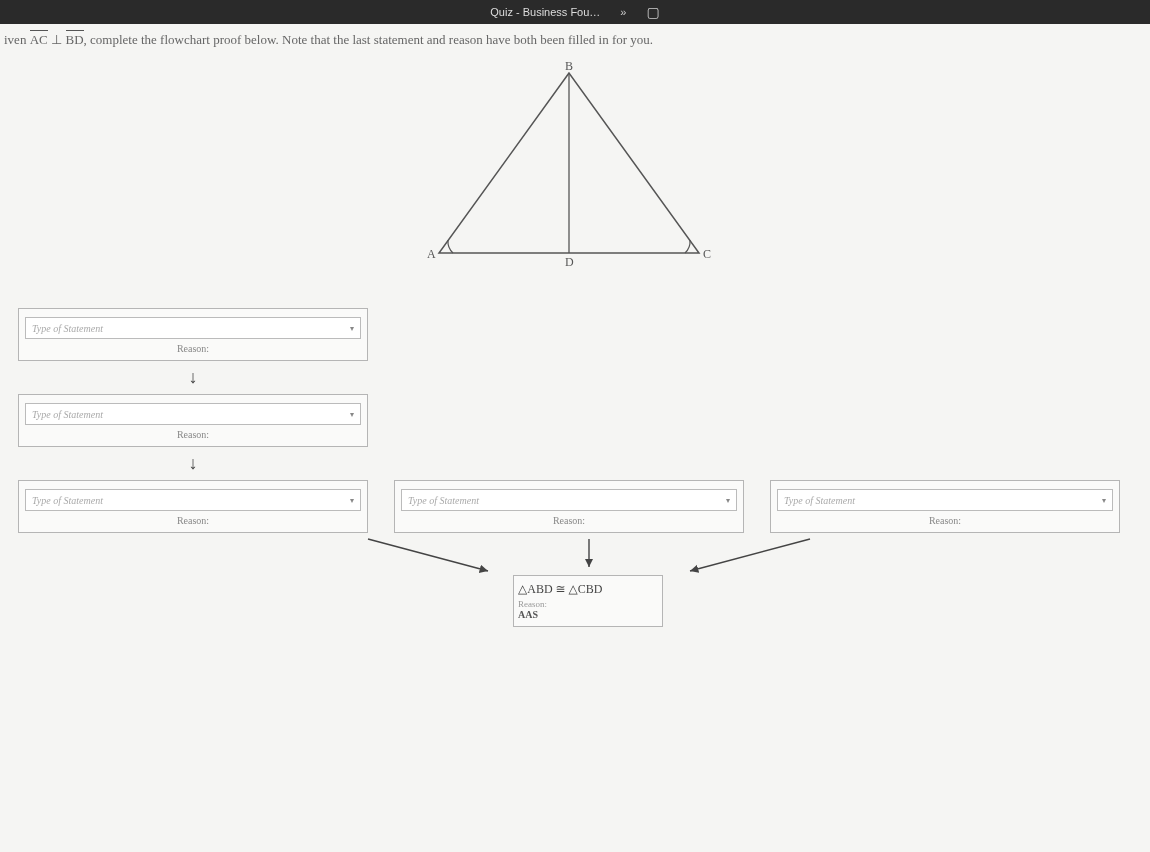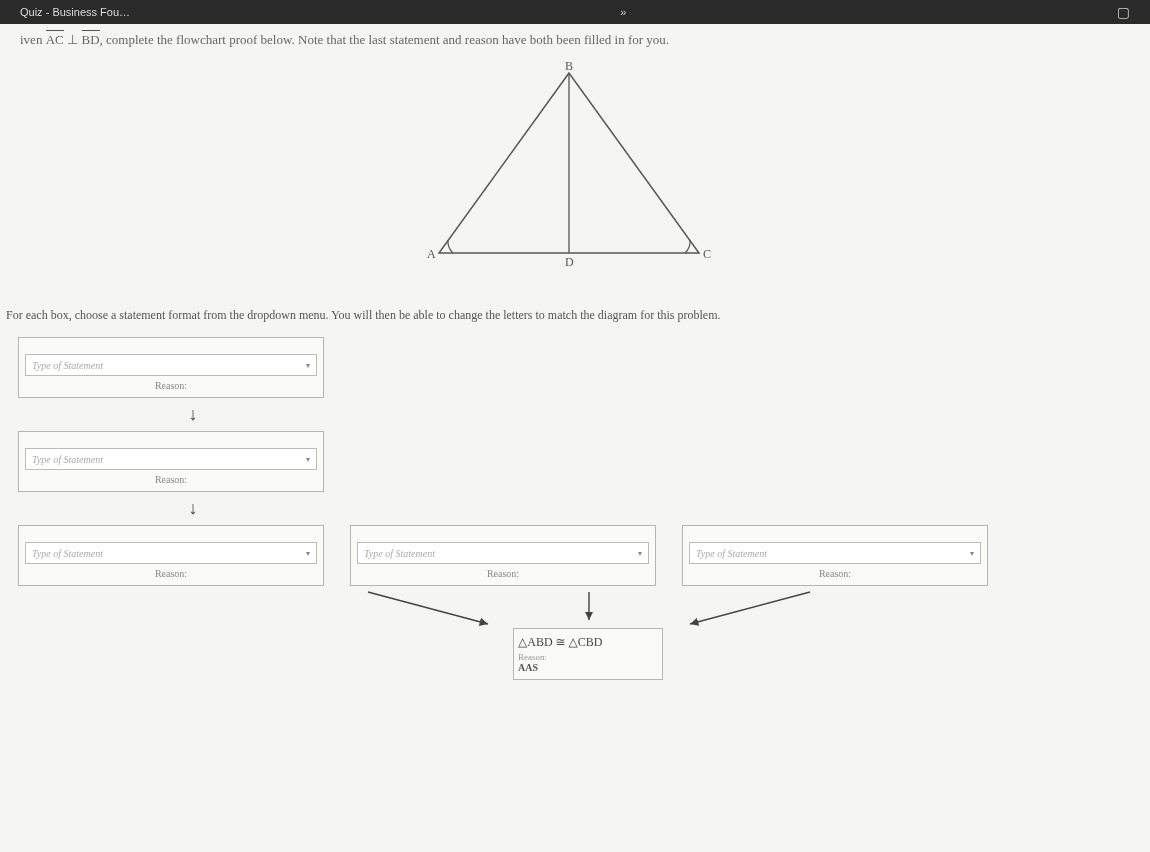--- a/index.html
+++ b/index.html
@@ -11,36 +11,35 @@
     height: 852px;
     overflow: hidden;
     position: relative;
   }
   .topbar {
     background: #2a2a2a;
     height: 24px;
     color: #ccc;
     font-size: 11px;
     display: flex;
-    justify-content: space-between;
+    justify-content: center;
     align-items: center;
     padding: 0 20px;
     gap: 20px;
     font-family: Arial, sans-serif;
   }
   .topbar .tab { color: #ddd; }
   .content {
     padding: 8px 12px 0 0;
   }
   .prompt {
     font-size: 13px;
     color: #666;
     margin-bottom: 10px;
     padding-left: 4px;
-    margin-left: 16px;
   }
   .prompt .seg { display:inline-block; position:relative; }
   .prompt .seg::before {
     content:"";
     position:absolute;
     left:0; right:0; top:-2px;
     height:1.2px; background:#555;
   }
   .triangle-wrap {
     width: 100%;
@@ -55,22 +54,22 @@
     color: #555;
     margin: 20px 0 14px 6px;
   }
   .flow {
     position: relative;
     padding-left: 18px;
   }
   .proofbox {
     border: 1.5px solid #b5b5b5;
     background: #fafaf9;
-    padding: 16px 6px 6px 6px;
-    width: 306px;
+    padding: 8px 6px 6px 6px;
+    width: 350px;
   }
   .proofbox .dd {
     border: 1px solid #bbb;
     background: #fff;
     height: 22px;
     font-size: 10px;
     color: #aaa;
     display: flex;
     align-items: center;
     justify-content: space-between;
@@ -151,21 +150,20 @@
 
       <path d="M 44 195 A 16 16 0 0 1 39 182" fill="none" stroke="#555" stroke-width="1.2"></path>
       <path d="M 276 195 A 16 16 0 0 0 281 182" fill="none" stroke="#555" stroke-width="1.2"></path>
       <text class="tri-label" x="156" y="12">B</text>
       <text class="tri-label" x="18" y="200">A</text>
       <text class="tri-label" x="294" y="200">C</text>
       <text class="tri-label" x="156" y="208">D</text>
     </svg>
   </div>
 
-  <div class="instr">For each box, choose a statement format from the dropdown menu. You will then be able to change the letters to match the diagram for this problem.</div>
 
   <div class="flow">
 
     <div class="proofbox">
       <div class="dd">
         <span>Type of Statement</span>
         <span class="caret">▾</span>
       </div>
       <div class="reason">Reason:</div>
     </div>

